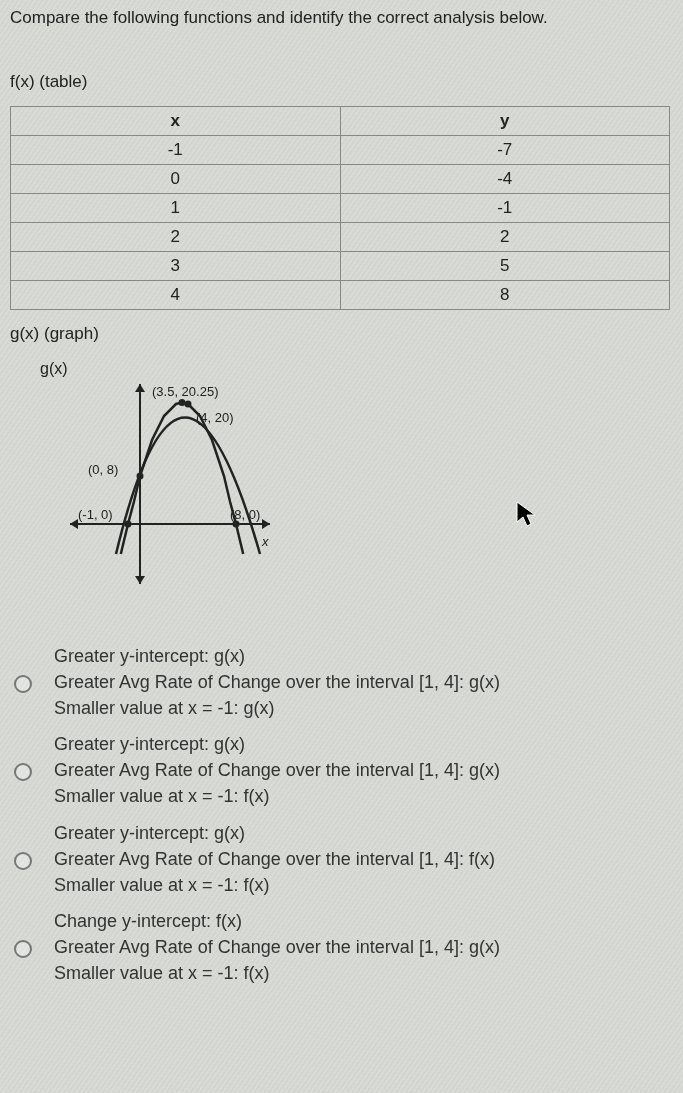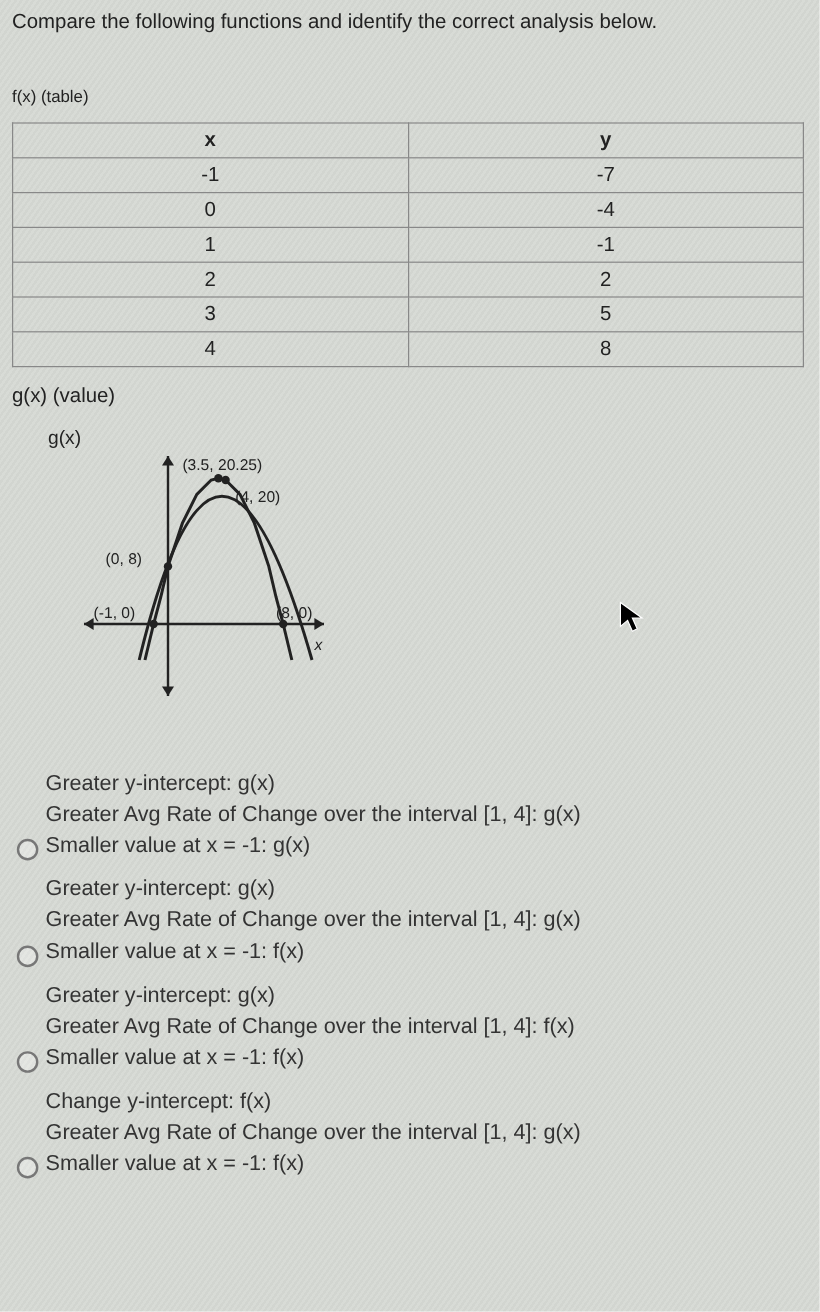--- a/index.html
+++ b/index.html
@@ -14,43 +14,43 @@
       #d2d5d0 2px,
       #d2d5d0 4px
     );
     color: #333;
     font-size: 17px;
     overflow: hidden;
     position: relative;
   }
   .content { padding: 8px 13px 0 10px; }
   .prompt { color: #222; margin-bottom: 18px; font-size: 17px; }
-  .subhead { color: #222; margin-bottom: 14px; font-size: 14px; margin-top: 44px; }
+  .subhead { color: #222; margin-bottom: 14px; font-size: 17px; margin-top: 44px; }
   table.data {
     border-collapse: collapse;
     width: 100%;
     margin-bottom: 14px;
     background: transparent;
   }
   table.data th, table.data td {
     border: 1px solid #888;
     text-align: center;
     padding: 4px 0;
     font-weight: normal;
     color: #222;
     font-size: 17px;
   }
   table.data th { font-weight: bold; }
   .graph-label { margin: 4px 0 10px 0; color: #222; font-size: 17px; }
   .graph-box { margin: 0 0 24px 30px; text-decoration: underline; }
   .options { margin-top: 8px; }
   .option {
     display: flex;
-    align-items: flex-end;
-    gap: 6px;
+    align-items: center;
+    gap: 22px;
     margin-bottom: 10px;
     padding-left: 4px;
   }
   .radio {
     width: 18px; height: 18px;
     border: 2px solid #777;
     border-radius: 50%;
     margin-top: 4px;
     flex-shrink: 0;
     background: rgba(255,255,255,0.3);
@@ -95,21 +95,21 @@
           <td>3</td>
           <td>5</td>
         </tr>
     <tr>
           <td>4</td>
           <td>8</td>
         </tr>
   </tbody>
     </table>
 
-  <div class="graph-label">g(x) (value)</div>
+  <div class="graph-label">g(x) (graph)</div>
 
   <div class="graph-box">
     <svg width="260" height="260" viewBox="0 0 260 260">
 
       <text x="0" y="20" font-size="16" fill="#222">g(x)</text>
 
       <line x1="30" y1="170" x2="230" y2="170" stroke="#222" stroke-width="2"></line>
       <polygon points="230,170 222,165 222,175" fill="#222"></polygon>
       <polygon points="30,170 38,165 38,175" fill="#222"></polygon>
 

